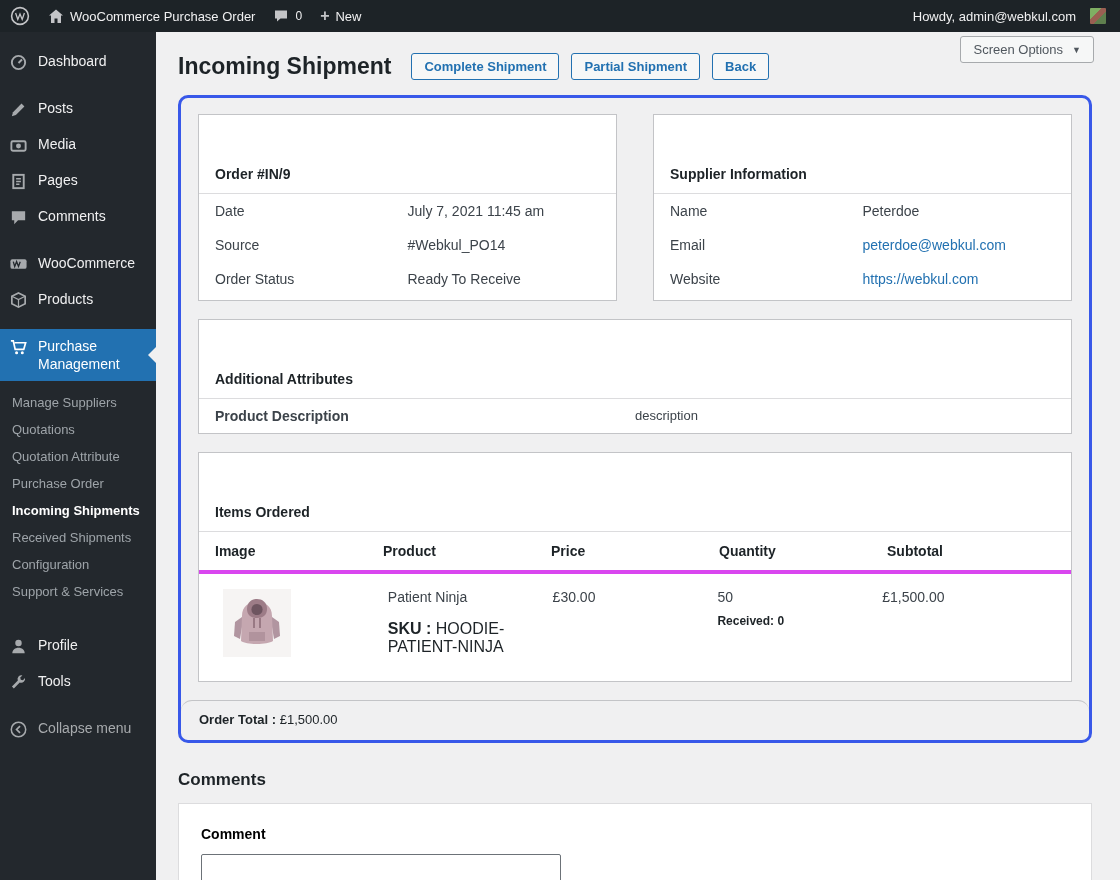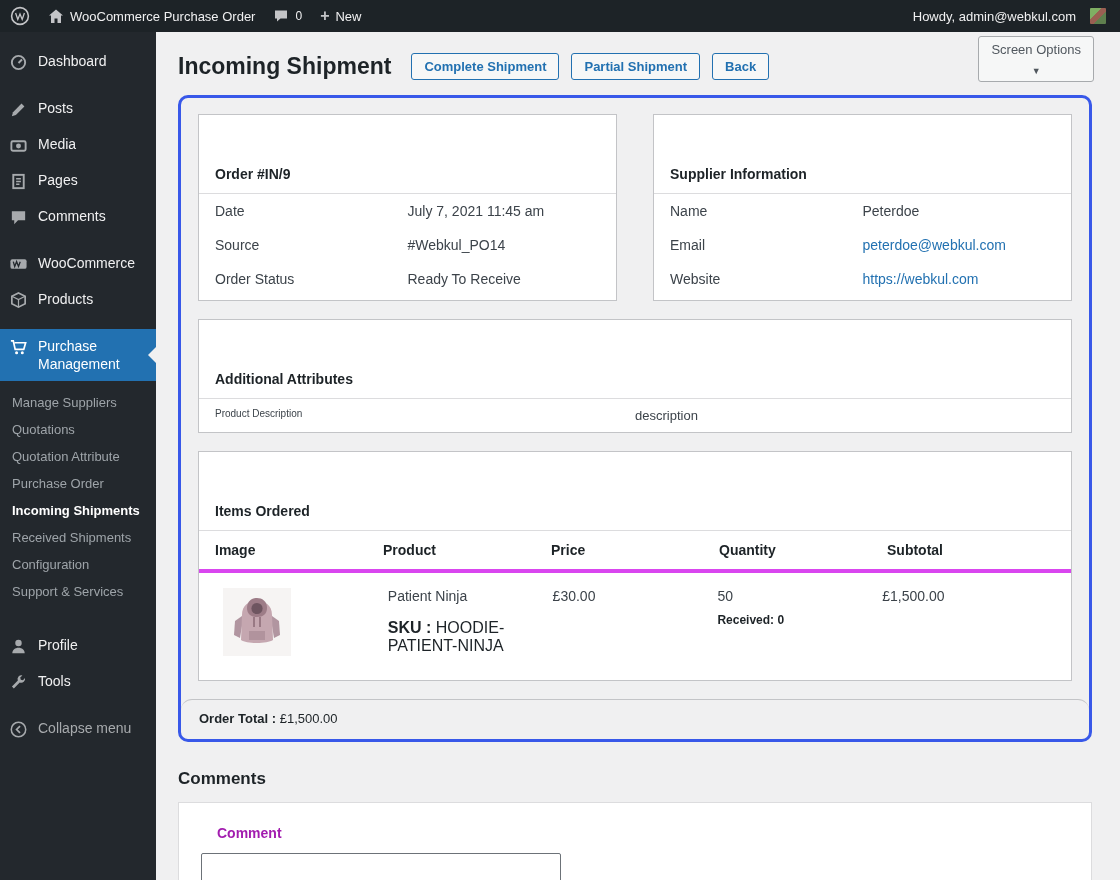--- a/index.html
+++ b/index.html
@@ -47,21 +47,21 @@
   .submenu { padding: 8px 0 12px; background: #23282d; }
   .submenu-item { display: block; padding: 6px 12px; color: #9ea4a9; font-size: 13px; cursor: pointer; }
   .submenu-item.current { color: #fff; font-weight: 700; }
 
   
   .content { flex: 1; position: relative; padding: 0 28px 0 22px; overflow: hidden; background: #f0f0f1; }
   .screen-options {
     position: absolute; top: 4px; right: 26px;
     background: #f6f7f7; border: 1px solid #a7aaad; border-radius: 3px;
     color: #50575e; font-size: 13px; padding: 5px 12px;
-    display: flex; align-items: center; gap: 9px; cursor: pointer; font-family: inherit; flex-direction: column;
+    display: flex; align-items: center; gap: 9px; cursor: pointer; font-family: inherit;
   }
   .so-caret { font-size: 9px; color: #50575e; }
 
   .page-head { display: flex; align-items: center; gap: 12px; margin-top: 21px; }
   .page-title { font-size: 23px; font-weight: 600; color: #1d2327; margin-right: 8px; }
   .btn {
     background: #f6f7f7; border: 1px solid #2271b1; color: #2271b1;
     border-radius: 3px; font-size: 13px; font-weight: 600; padding: 5px 12px;
     cursor: pointer; font-family: inherit;
   }
@@ -74,41 +74,41 @@
 
   .card { background: #fff; border: 1px solid #c3c4c7; }
   .card-header { padding: 11px 16px; border-bottom: 1px solid #dcdcde; font-size: 14px; font-weight: 700; color: #1d2327; margin-top: 40px; }
   .kv-row { display: flex; padding: 9px 16px; font-size: 14px; color: #3c434a; align-items: baseline; }
   .kv-row:first-of-type { padding-top: 13px; }
   .kv-row:last-of-type { padding-bottom: 13px; }
   .kv-label { width: 50%; flex-shrink: 0; }
   a.link { color: #2271b1; text-decoration: none; cursor: pointer; }
 
   .attr-row { display: flex; padding: 9px 16px; font-size: 13px; color: #3c434a; }
-  .attr-label { width: 50%; flex-shrink: 0; font-size: 10px; }
+  .attr-label { width: 50%; flex-shrink: 0; font-size: 14px; font-weight: bold; }
 
   .items-head {
     display: grid; grid-template-columns: repeat(5, 1fr);
     padding: 0 16px; border-bottom: 4px solid #d946ef;
   }
   .items-head > div { padding: 11px 0; font-size: 14px; font-weight: 700; color: #1d2327; }
   .items-row { display: grid; grid-template-columns: repeat(5, 1fr); padding: 15px 24px 24px; }
   .items-row > div { font-size: 14px; color: #3c434a; }
   .prod-img { width: 68px; height: 68px; display: block; }
   .sku-line { margin-top: 15px; font-size: 16px; color: #1d2327; }
   .sku-line b { font-weight: 700; }
   .received-line { margin-top: 9px; font-size: 12px; font-weight: 700; color: #1d2327; }
 
   .order-total { border-top: 1px solid #c3c4c7; padding: 11px 18px 13px; font-size: 13px; color: #1d2327; border-radius: 11px; }
   .order-total b { font-weight: 700; }
 
   
   .comments-title { margin-top: 27px; font-size: 17px; font-weight: 700; color: #1d2327; }
   .comments-card { margin-top: 13px; background: #fff; border: 1px solid #dcdcde; padding: 22px; height: 430px; }
-  .comment-label { font-size: 14px; font-weight: 700; color: #a21caf; margin-left: 16px; }
+  .comment-label { font-size: 14px; font-weight: 700; color: #000000; }
   .comment-box {
     display: block; margin-top: 12px; width: 360px; height: 142px;
     border: 1px solid #6c7278; border-radius: 2px; background: #fff;
     resize: none; font-family: "Liberation Sans", sans-serif; font-size: 14px; padding: 8px;
   }
 </style>
 </head>
 <body>
 
 <div class="admin-bar">

